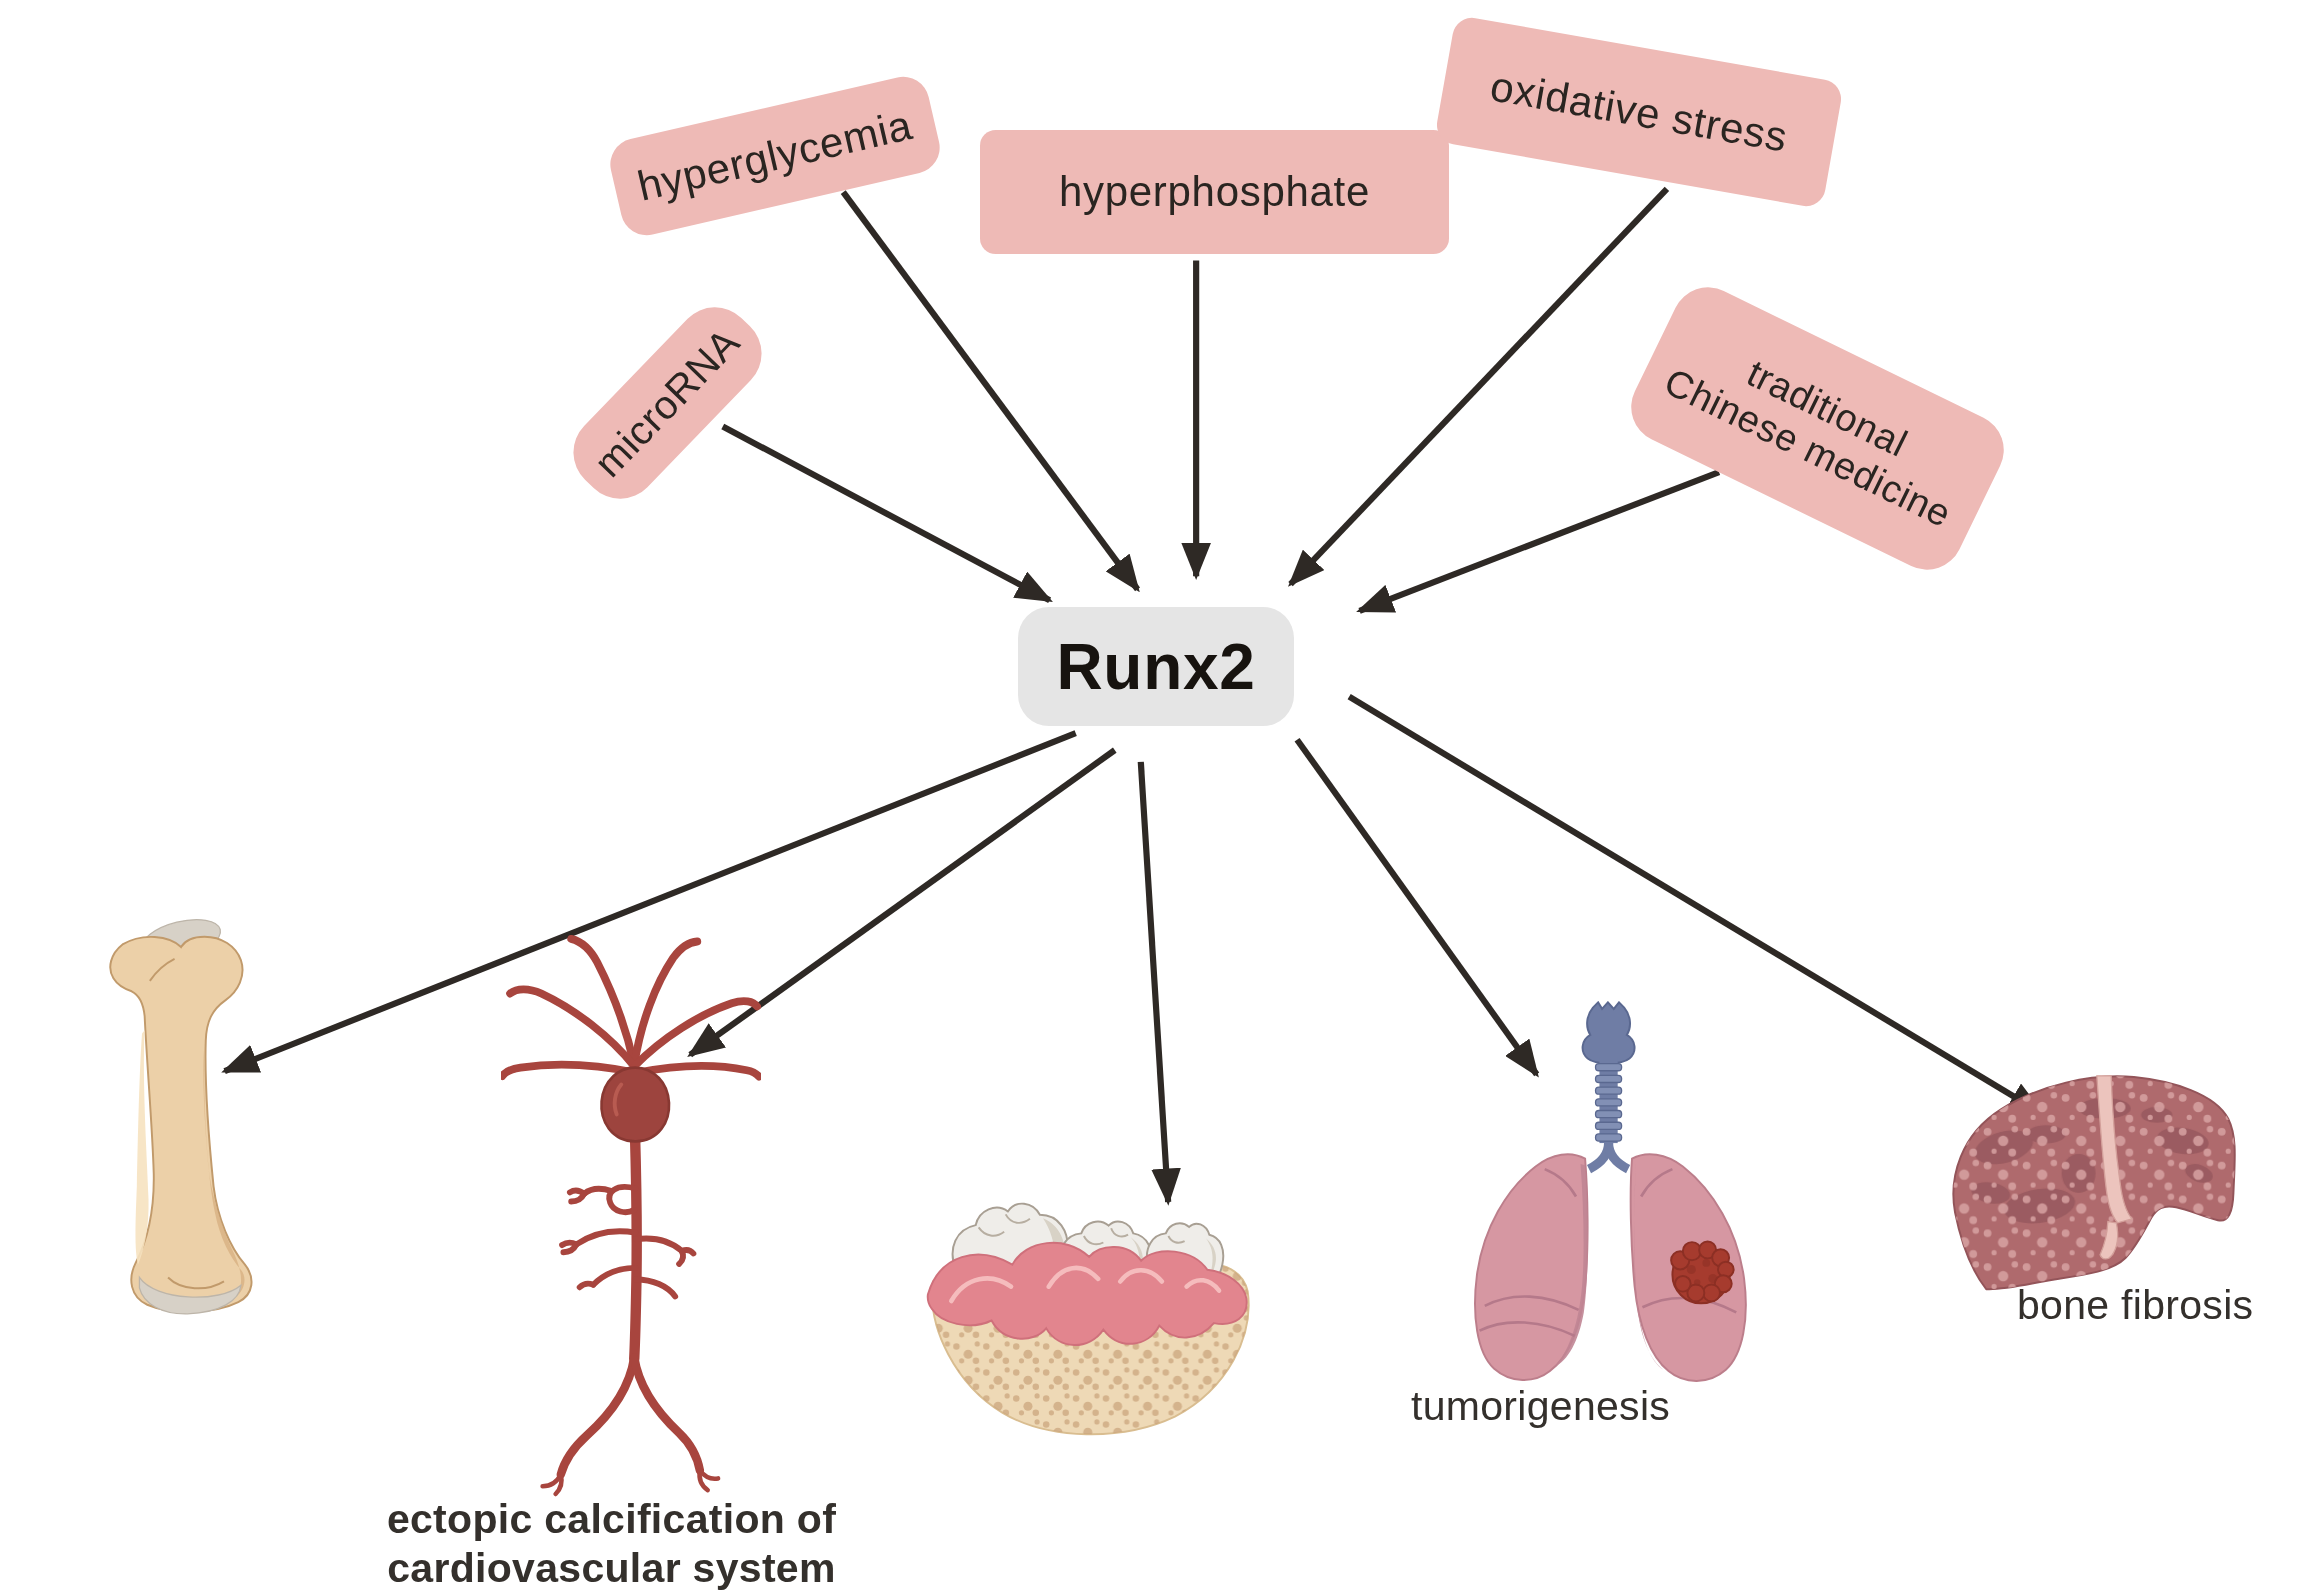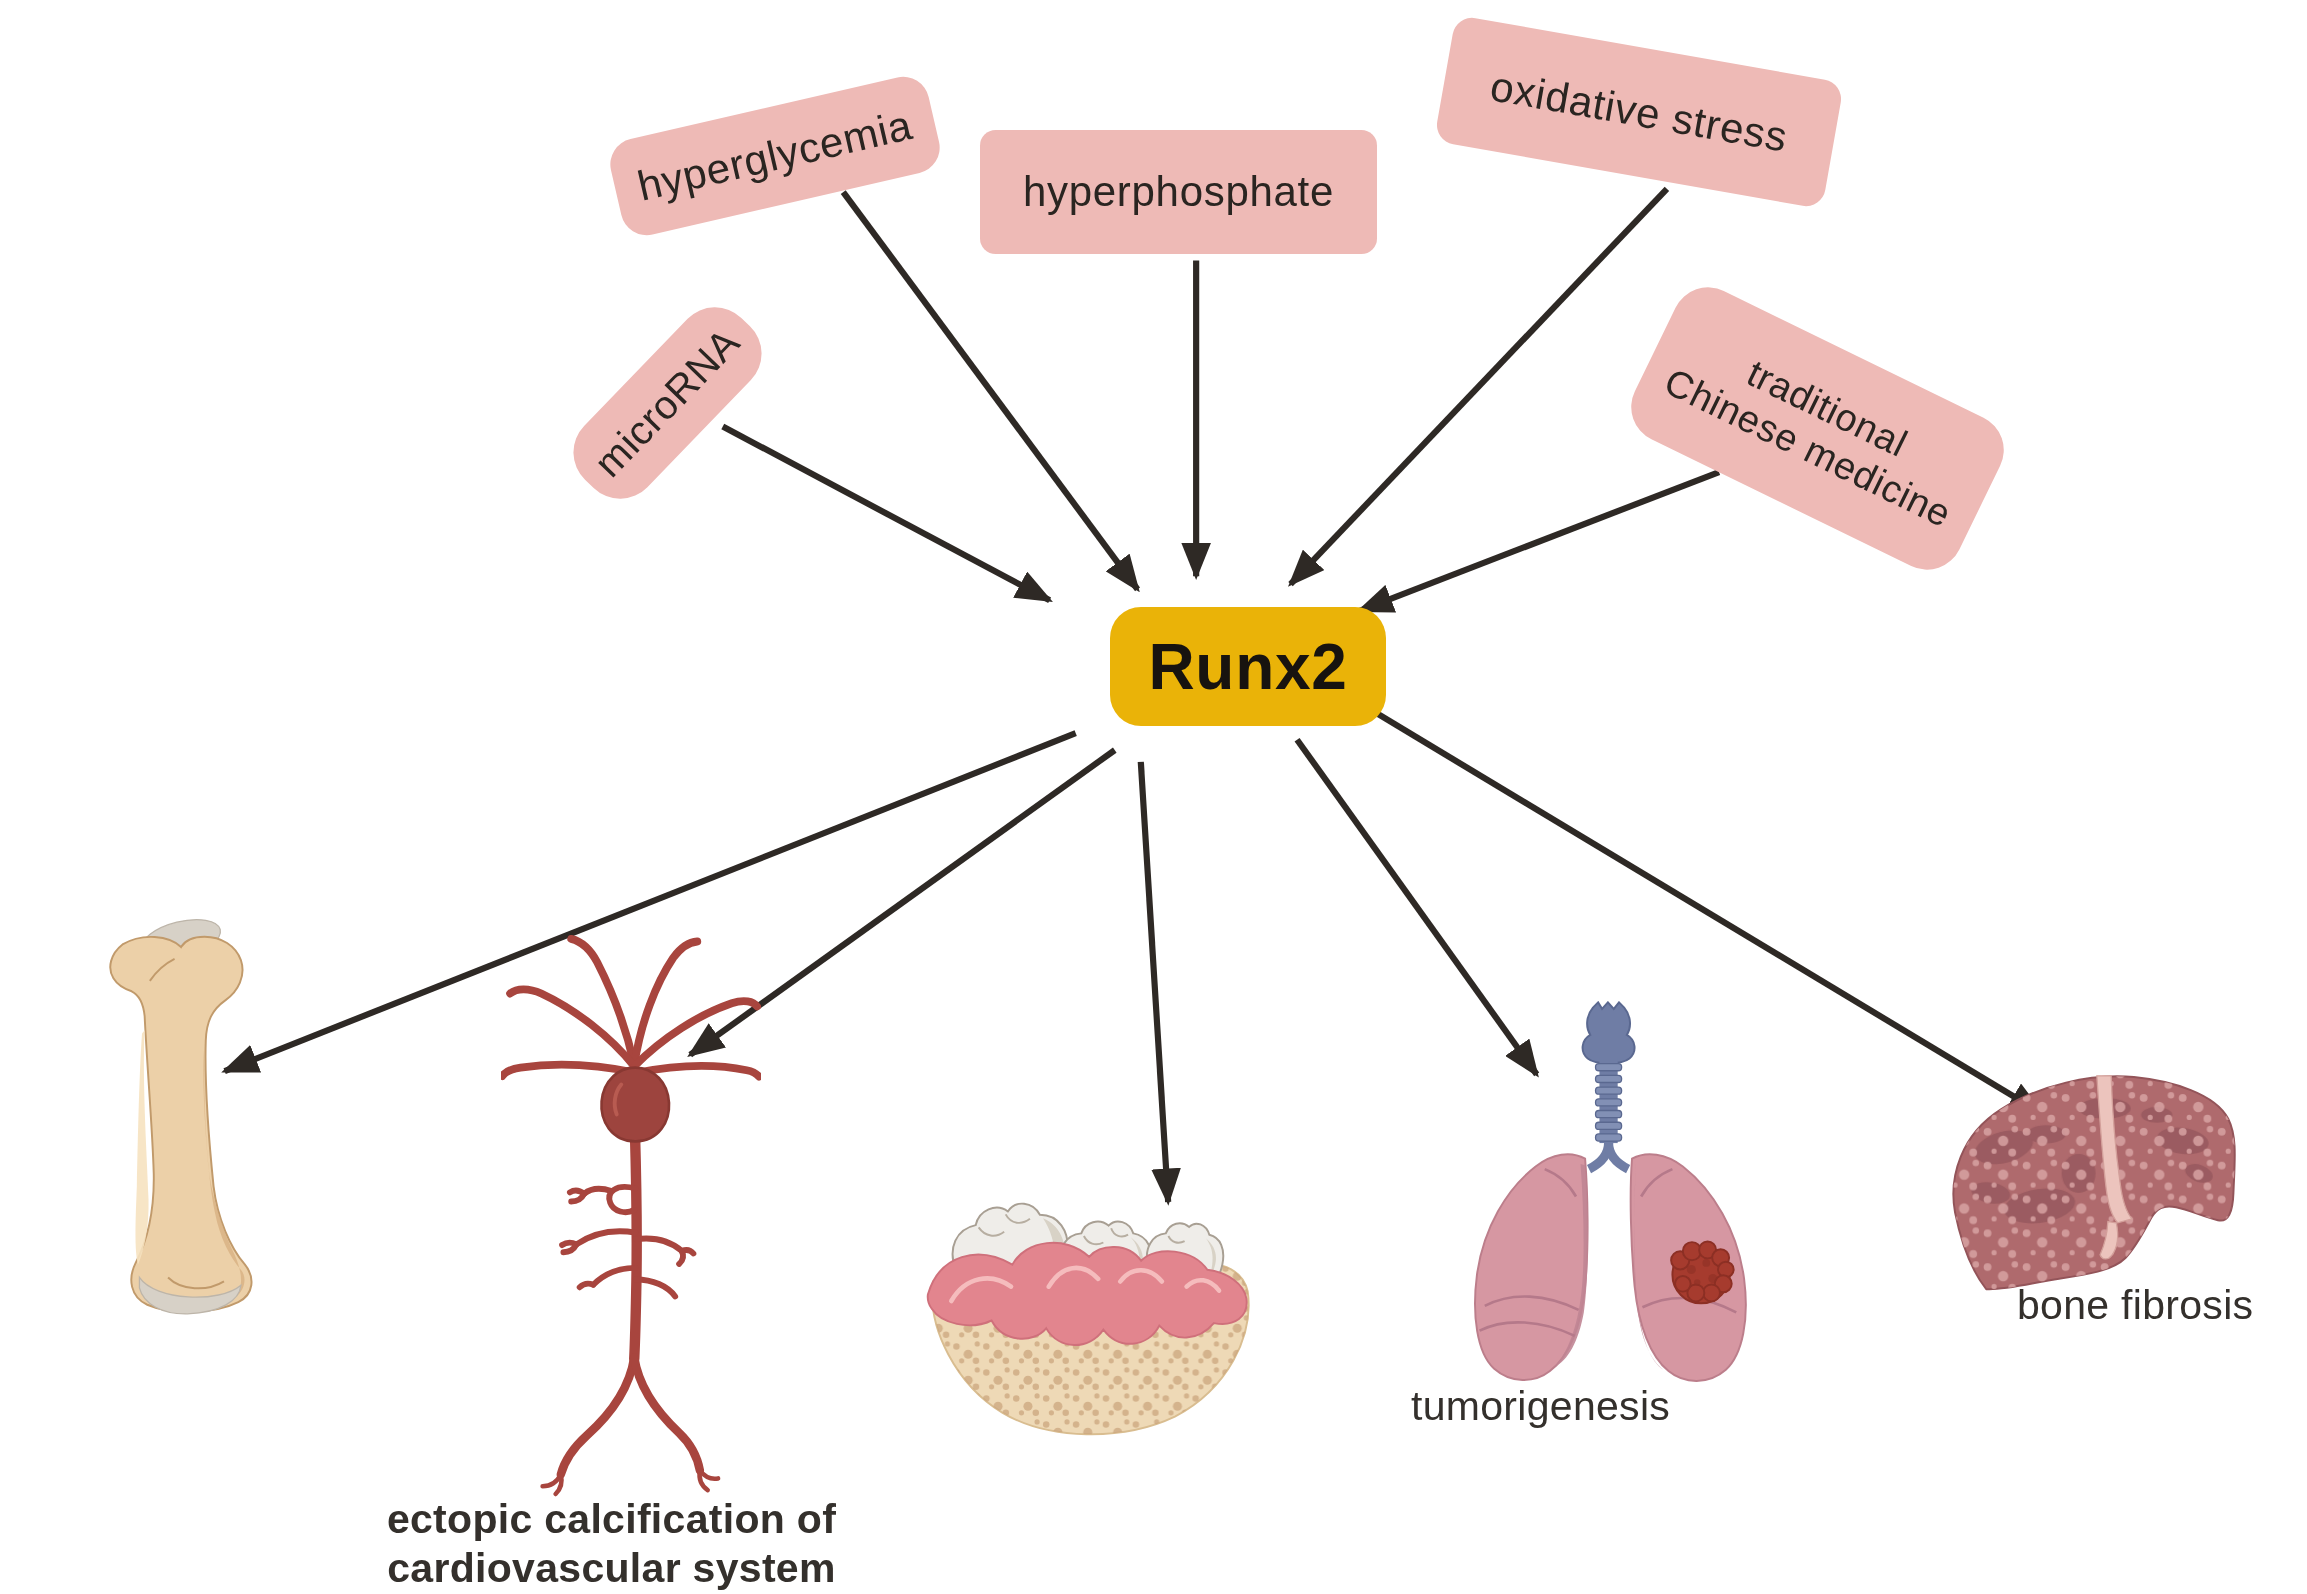--- a/index.html
+++ b/index.html
@@ -6,28 +6,28 @@
   .stage{position:absolute;left:0;top:0;width:2307px;height:1594px;
          font-family:"Liberation Sans",sans-serif;color:#262220;}
   svg.layer{position:absolute;left:0;top:0;pointer-events:none;}
   .factor{position:absolute;display:flex;align-items:center;justify-content:center;
           text-align:center;background:#eebab6;color:#2a2521;white-space:pre-line;
           line-height:1.14;letter-spacing:0.7px;}
   .factor.microrna   {left:555px; top:359px; width:225px;height:88px;border-radius:38px;
                       transform:rotate(-46deg);font-size:40px;}
   .factor.hyperglycemia{left:612px; top:107px; width:326px;height:98px;border-radius:26px;
                       transform:rotate(-13deg);font-size:42px;}
-  .factor.hyperphosphate{left:980px;top:130px;width:397px;height:124px;border-radius:15.6px;
+  .factor.hyperphosphate{left:980px;top:130px;width:469px;height:124px;border-radius:15.6px;
                       font-size:42px;}
   .factor.oxidative  {left:1442px;top:48px; width:394px;height:128px;border-radius:19.5px;
                       transform:rotate(10deg);font-size:42px;}
   .factor.tcm        {left:1637px;top:346px;width:361px;height:165px;border-radius:36px;
                       transform:rotate(26deg);font-size:38px;}
-  .central{position:absolute;left:1110px;top:607px;width:276px;height:119px;border-radius:31px;
-           background:#eab308;display:flex;align-items:center;justify-content:center;
+  .central{position:absolute;left:1018px;top:607px;width:276px;height:119px;border-radius:31px;
+           background:#e5e5e5;display:flex;align-items:center;justify-content:center;
            font-size:64px;font-weight:bold;color:#17130f;letter-spacing:0.7px;}
   .outcome-label{position:absolute;font-size:41px;line-height:1.2;color:#34302c;
                  white-space:pre-line;letter-spacing:0.3px;}
   .lbl-bone  {left:6.5px;  top:1308px;}
   .lbl-cardio{left:361px; top:1495px;width:501px;text-align:center;font-weight:bold;}
   .lbl-teeth {left:905px;top:1433px;}
   .lbl-tumor {left:1396px;top:1382px;margin-left:15px;}
   .lbl-fibro {left:2017px;top:1281px;}
 </style>
 </head>

